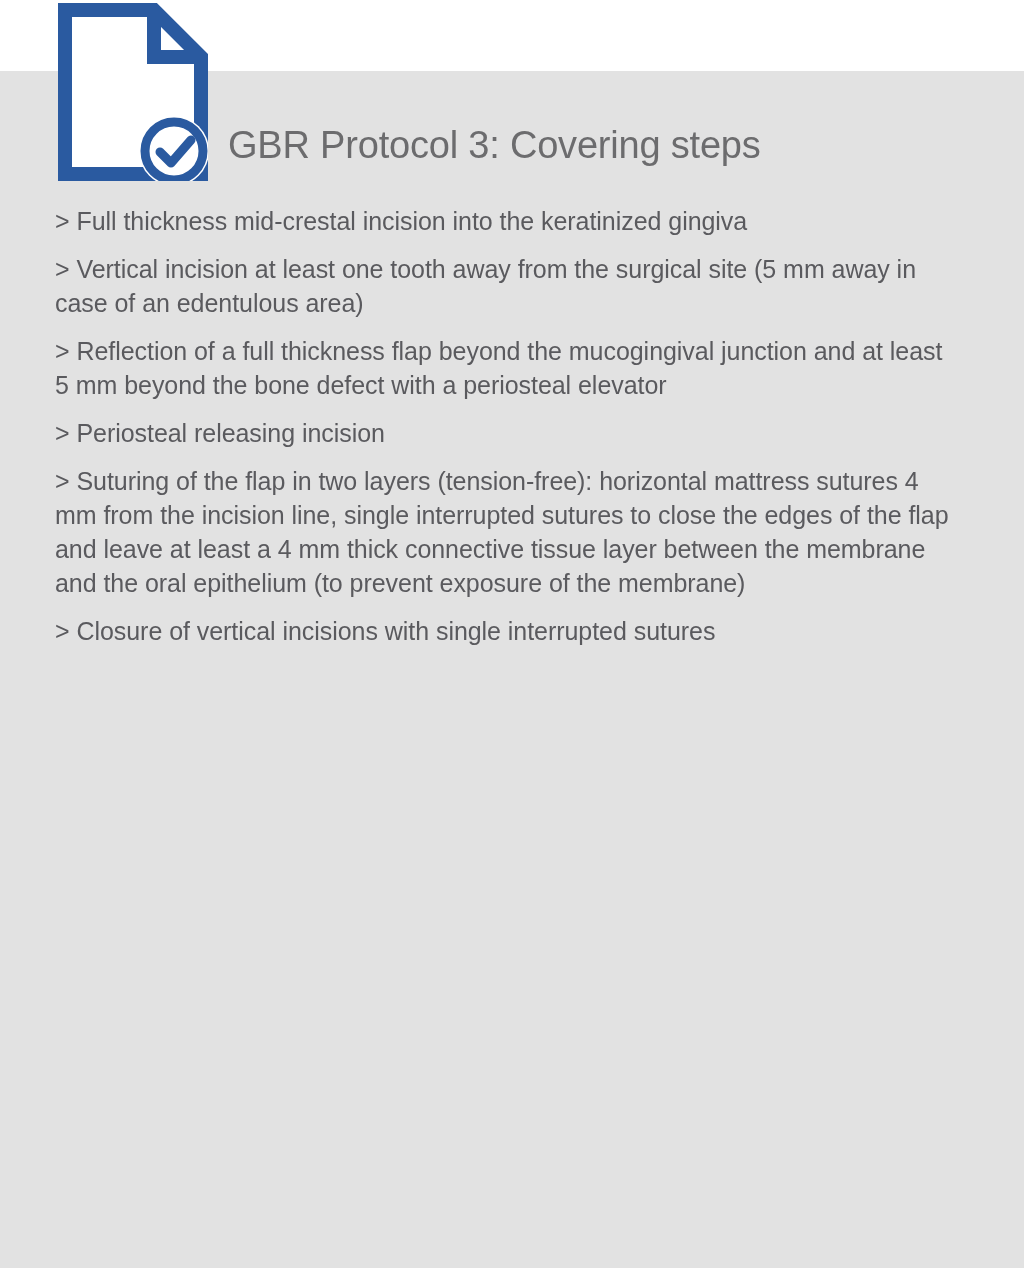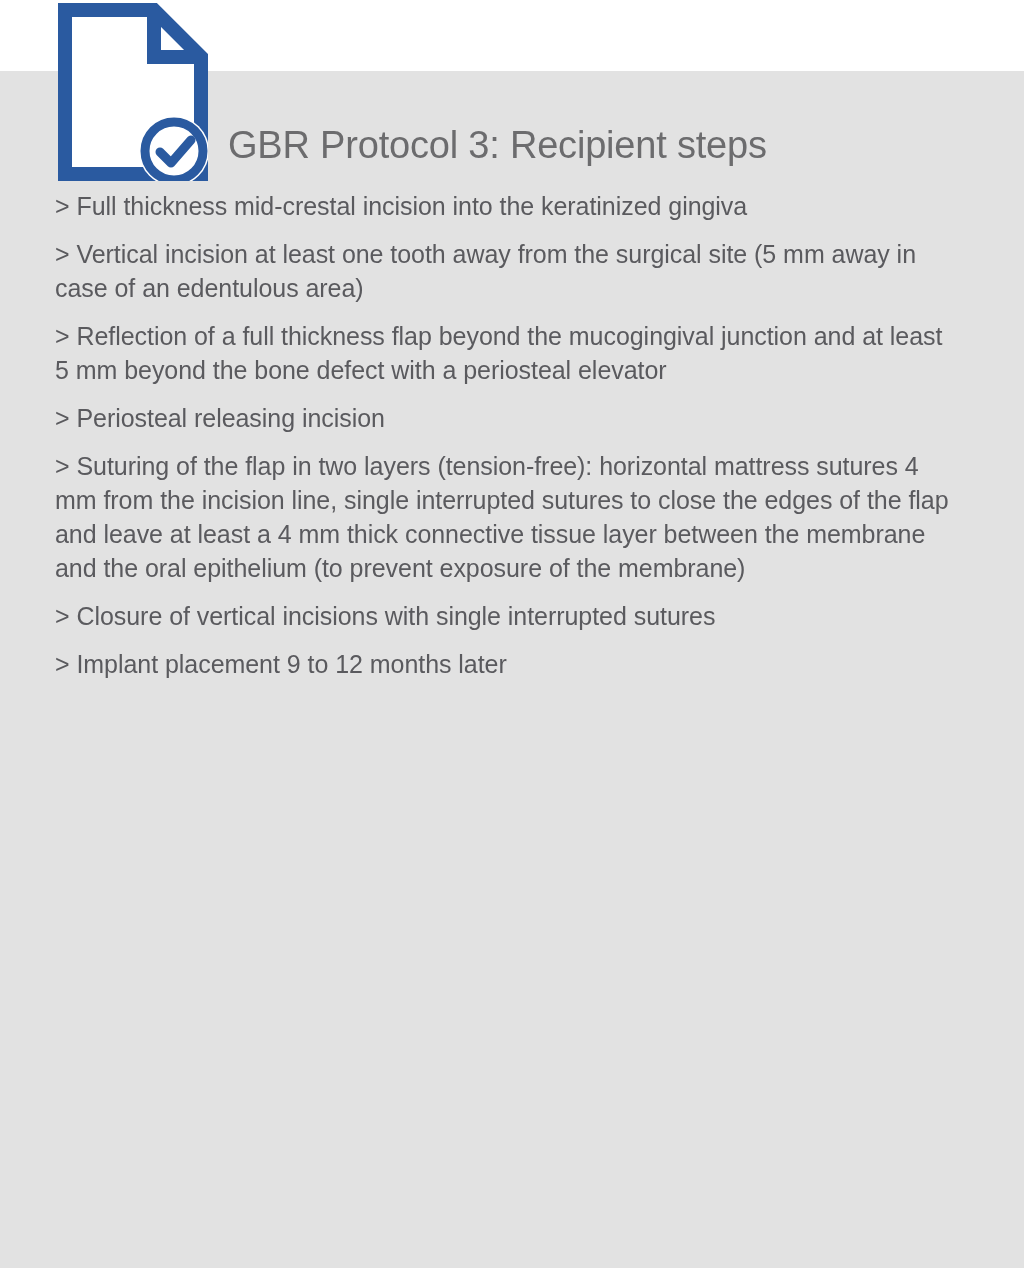--- a/index.html
+++ b/index.html
@@ -69,21 +69,21 @@
     color: #6c6c6e;
     font-weight: 400;
     letter-spacing: -0.2px;
     white-space: nowrap;
   }
 
   
   #steps {
     position: absolute;
     left: 55px;
-    top: 189px;
+    top: 204px;
     width: 905px;
   }
   .step {
     font-size: 25px;
     line-height: 34px;
     color: #5a5a5e;
     margin: 0 0 14px 0;
     letter-spacing: -0.05px;
     text-align: left;
   }
@@ -107,27 +107,26 @@
         <path d="M7 7 L96 7 L143 54 L143 171 L7 171 Z" fill="#ffffff" stroke="#2a5aa0" stroke-width="14" stroke-linejoin="miter"></path>
 
         <path d="M96 7 L96 54 L143 54" fill="none" stroke="#2a5aa0" stroke-width="14" stroke-linejoin="miter"></path>
 
         <circle cx="116" cy="148" r="35" fill="#ffffff"></circle>
         <circle cx="116" cy="148" r="29" fill="#ffffff" stroke="#2a5aa0" stroke-width="9"></circle>
         <path d="M102 149 L113 160 L133 137" fill="none" stroke="#2a5aa0" stroke-width="9" stroke-linecap="round" stroke-linejoin="round"></path>
       </svg>
     </div>
 
-    <div id="page-title">GBR Protocol 3: Recipient steps</div>
+    <div id="page-title">GBR Protocol 3: Covering steps</div>
 
   </div>
 
   <div id="steps">
     <p class="step">&gt; Full thickness mid-crestal incision into the keratinized gingiva</p>
     <p class="step">&gt; Vertical incision at least one tooth away from the surgical site (5 mm away in case of an edentulous area)</p>
     <p class="step">&gt; Reflection of a full thickness flap beyond the mucogingival junction and at least 5 mm beyond the bone defect with a periosteal elevator</p>
     <p class="step">&gt; Periosteal releasing incision</p>
     <p class="step">&gt; Suturing of the flap in two layers (tension-free): horizontal mattress sutures 4 mm from the incision line, single interrupted sutures to close the edges of the flap and leave at least a 4 mm thick connective tissue layer between the membrane and the oral epithelium (to prevent exposure of the membrane)</p>
     <p class="step">&gt; Closure of vertical incisions with single interrupted sutures</p>
-    <p class="step">&gt; Implant placement 9 to 12 months later</p>
   </div>
 
 </div>
 
 </body></html>

